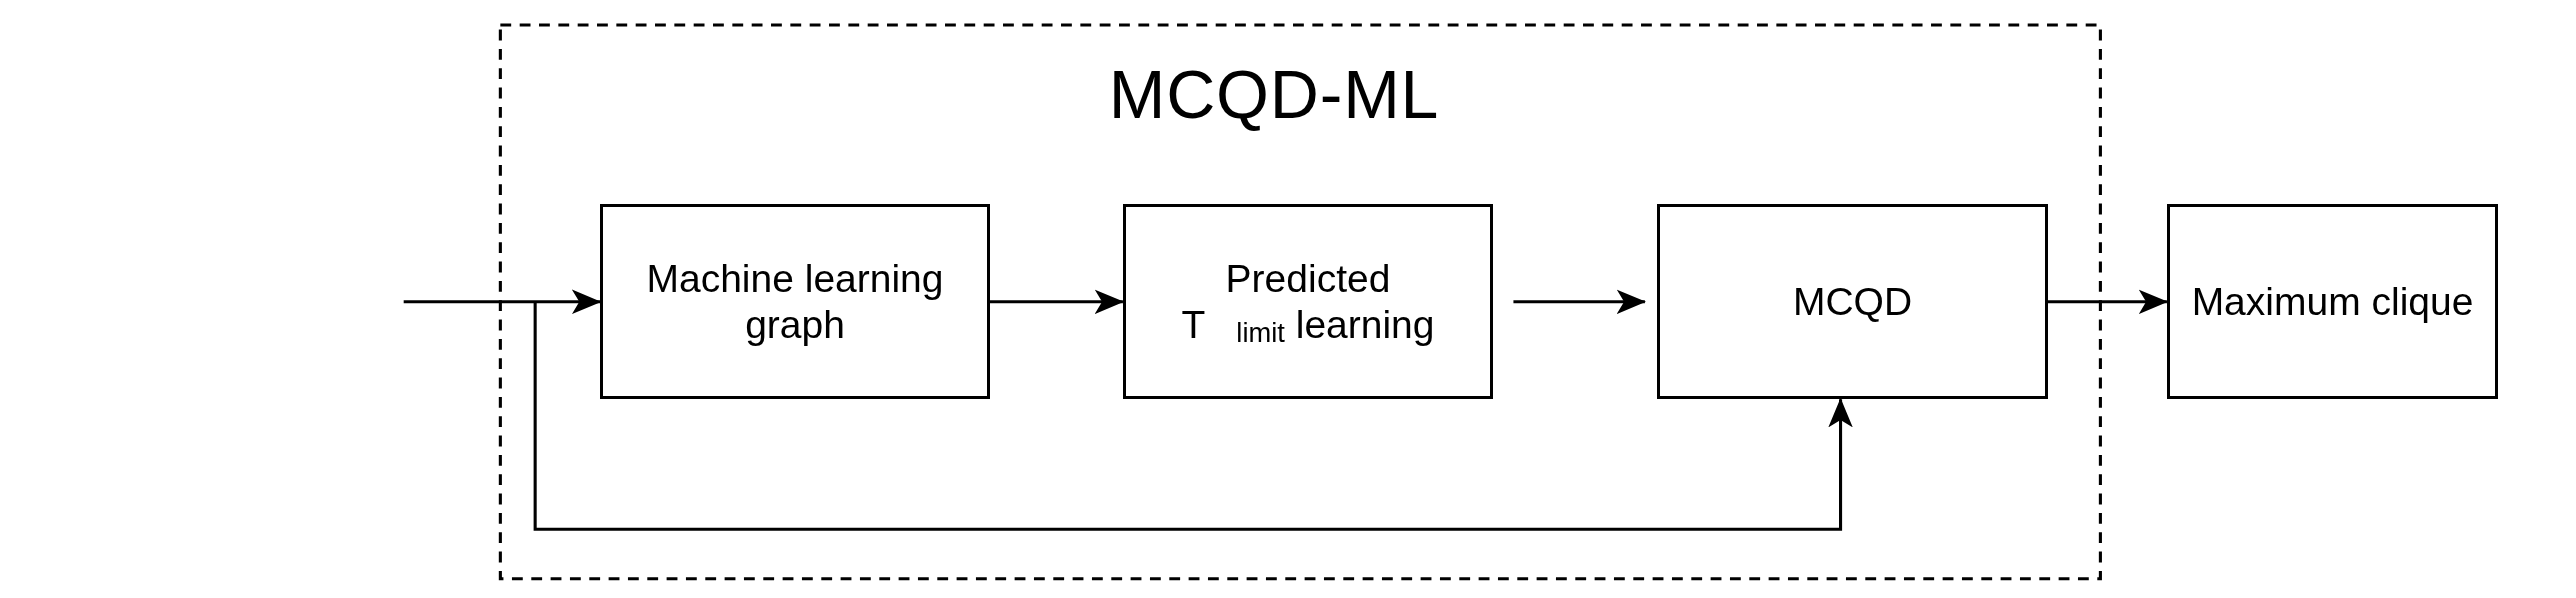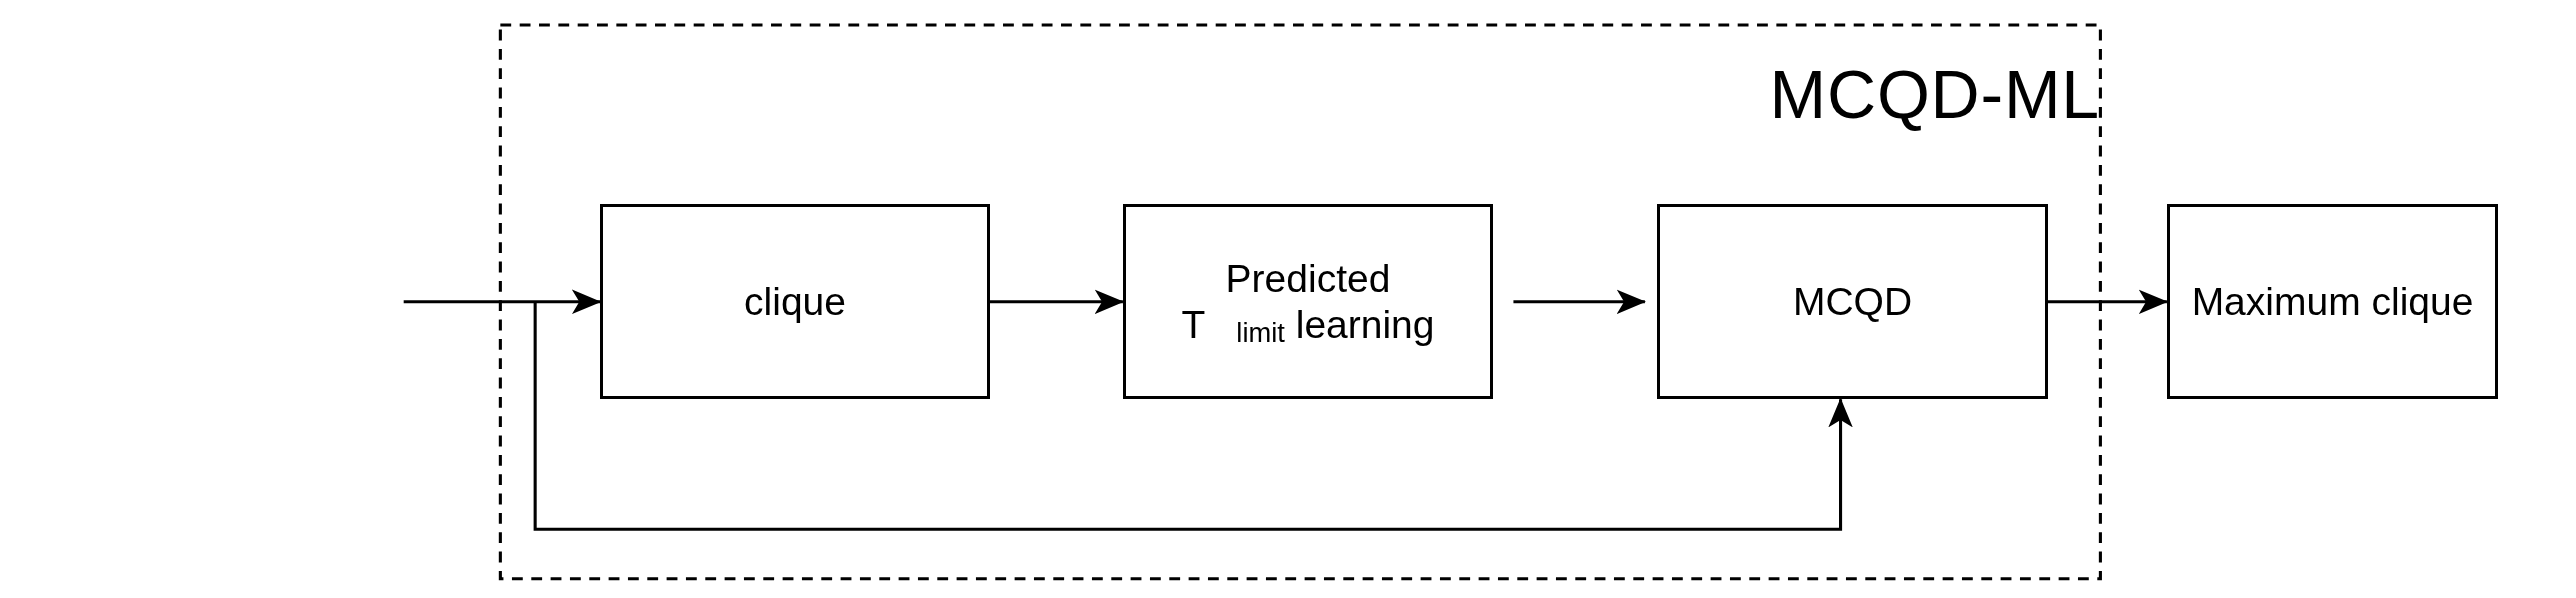--- a/index.html
+++ b/index.html
@@ -13,24 +13,24 @@
     overflow: hidden;
   }
   .flow-svg {
     position: absolute;
     left: 0; top: 0;
     width: 2576px;
     height: 599px;
   }
   .group-title {
     position: absolute;
-    left: 500px;
+    left: 474px;
     top: 60px;
     width: 1600px;
-    text-align: right;
+    text-align: center;
     font-size: 68px;
     line-height: 1.0;
     font-weight: 400;
     letter-spacing: 0.8px;
     color: #000000;
     white-space: nowrap;
   }
   .node {
     position: absolute;
     top: 204px;
@@ -83,21 +83,22 @@
 
     <path d="M 2633 390 H 2802" fill="none" stroke="#000000" stroke-width="4" marker-end="url(#arrowhead)"></path>
 
     <path d="M 692 390 V 684 H 2380 V 516" fill="none" stroke="#000000" stroke-width="4" marker-end="url(#arrowhead)"></path>
   </svg>
 
   <div class="group-title">MCQD-ML</div>
 
 
   <div class="node node-ml-model">
-    <span class="line">clique</span>
+    <span class="line">Machine learning</span>
+    <span class="line">graph</span>
   </div>
 
   <div class="node node-predicted">
     <span class="line">Predicted</span>
     <span class="line"><span>T</span><span class="subscript">limit</span><span> learning</span></span>
   </div>
 
   <div class="node node-mcqd">
     <span class="line">MCQD</span>
   </div>

